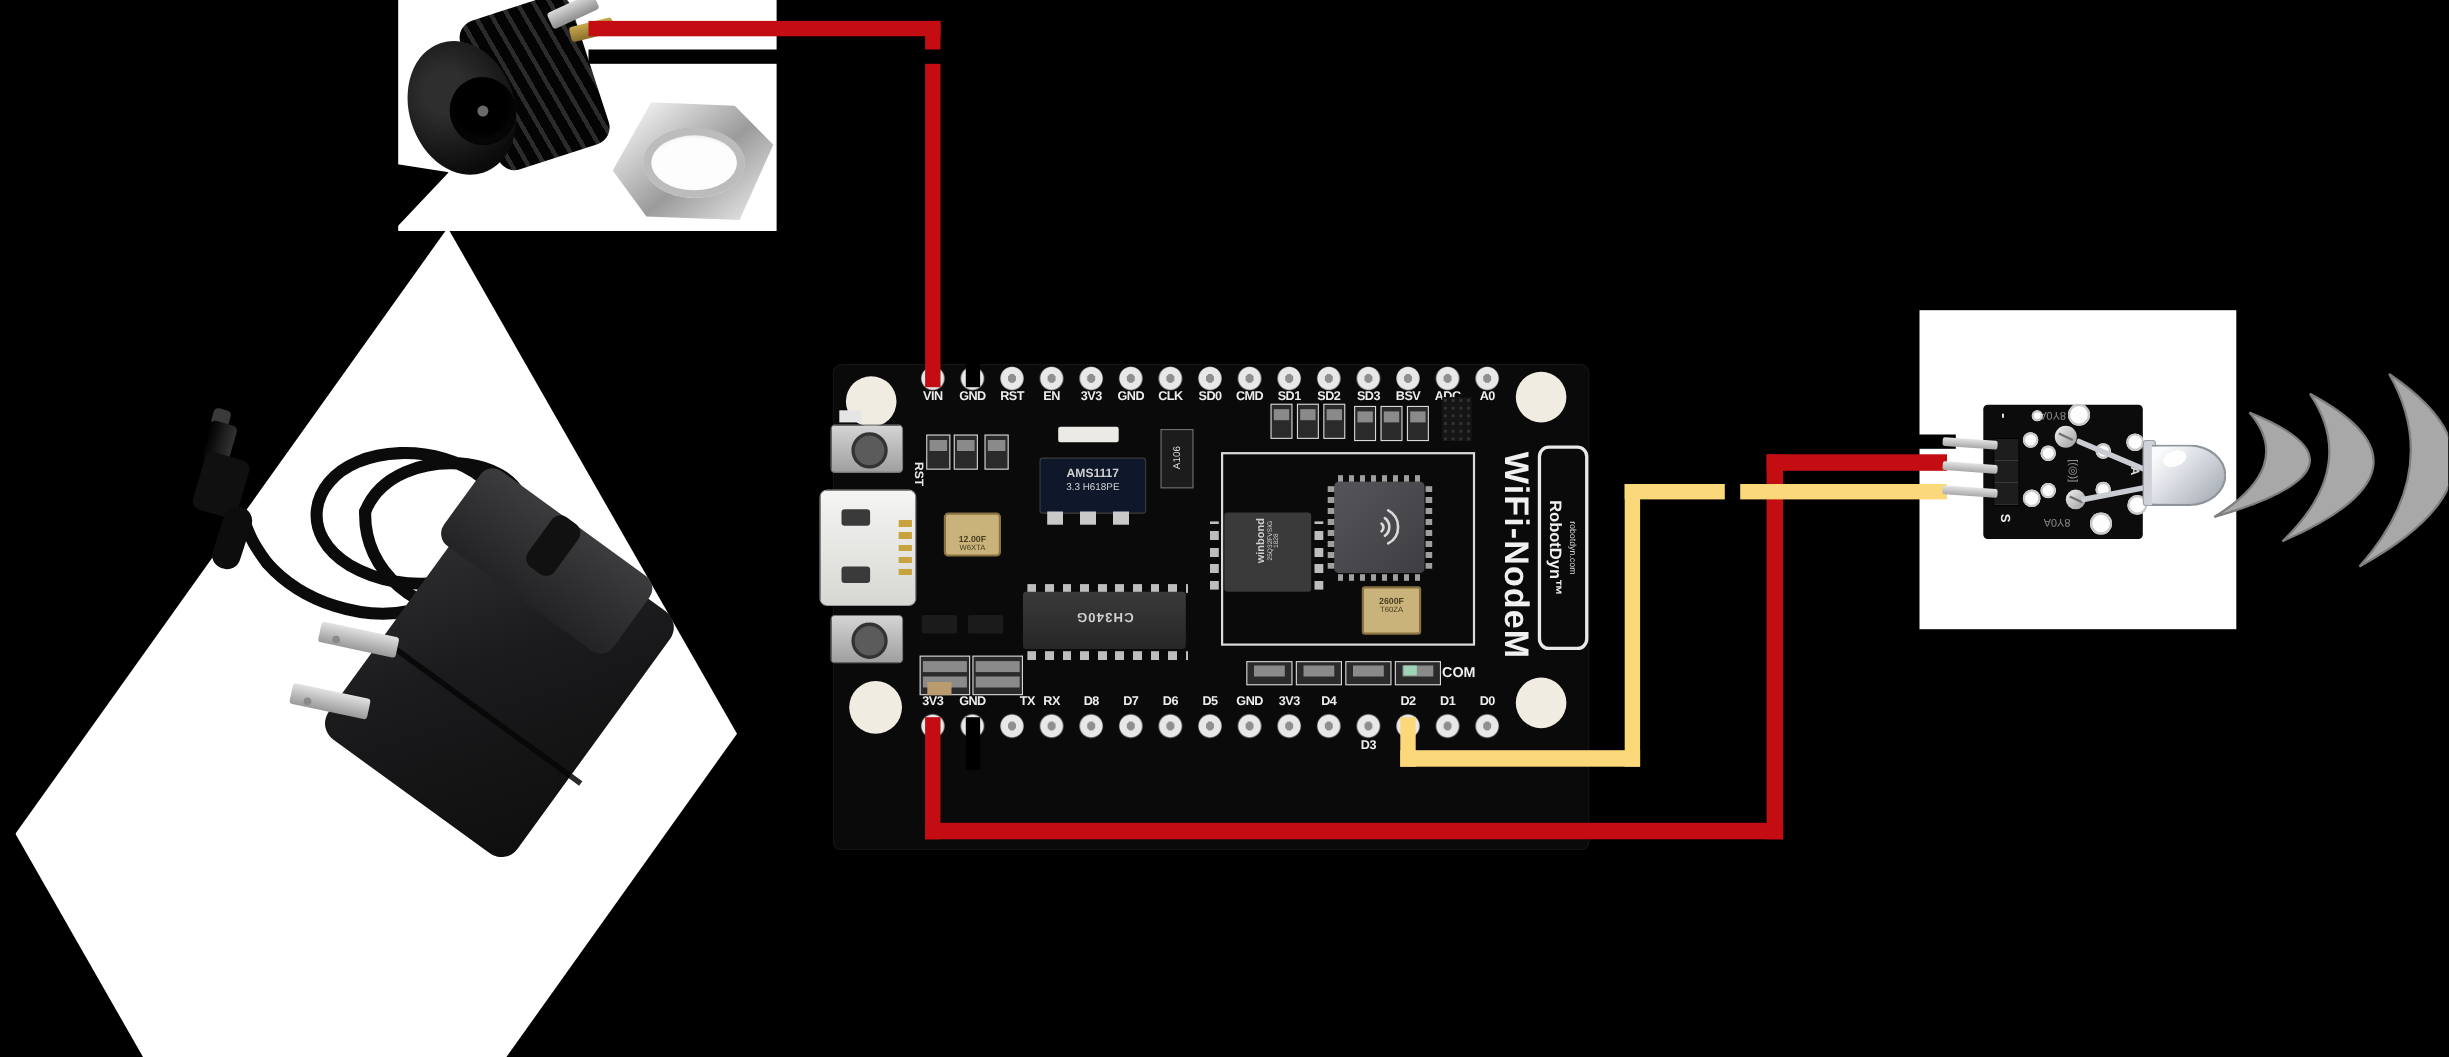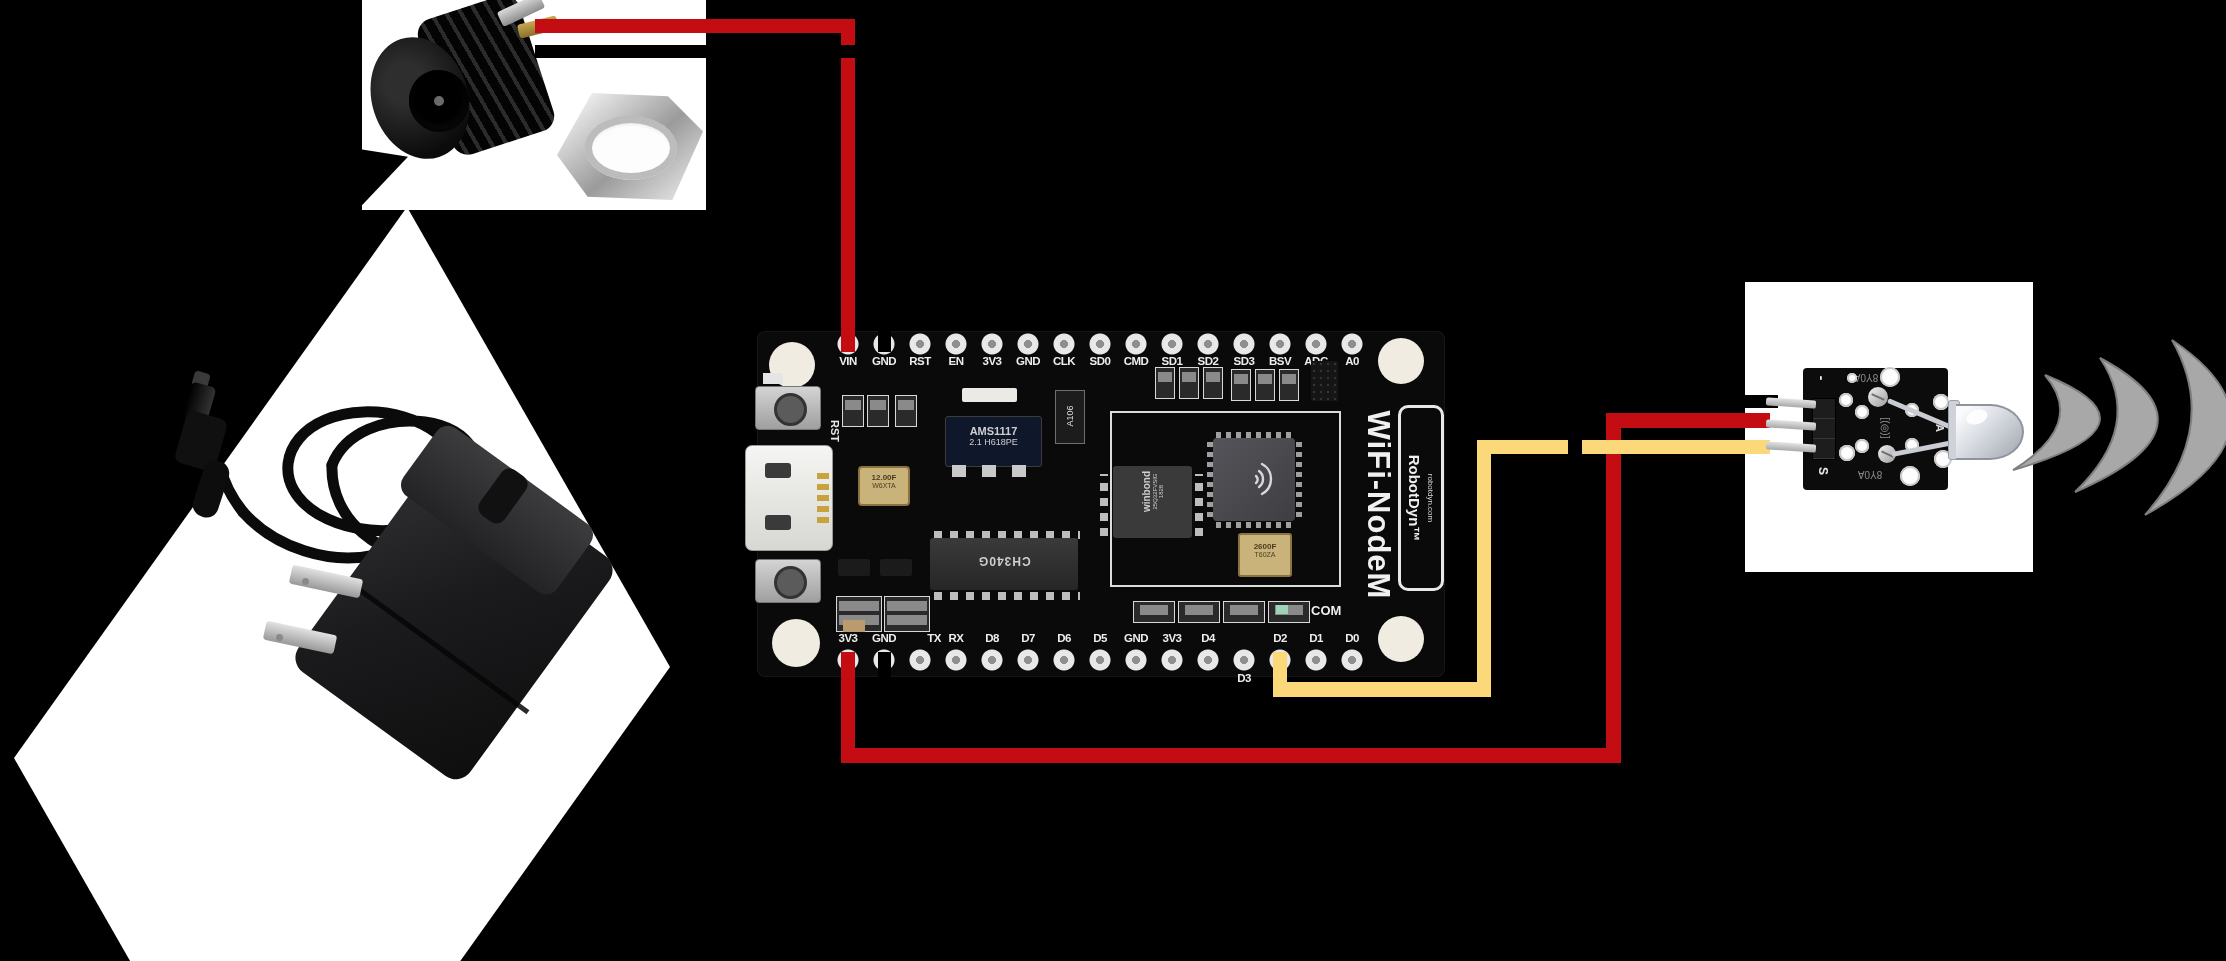--- a/index.html
+++ b/index.html
@@ -6,21 +6,21 @@
   #page{position:relative;width:2226px;height:961px;background:#000;overflow:hidden;
         font-family:"Liberation Sans",sans-serif;}
   .abs{position:absolute;}
   .whitebox{position:absolute;background:#fff;z-index:1;}
   
   .wire{position:absolute;}
   .wr{background:#c40d12;z-index:4;}
   .wk{background:#000;z-index:5;}
   .wy{background:#fbd87a;z-index:6;}
   
-  #board{position:absolute;left:757px;top:331px;width:688px;height:346px;
+  #board{position:absolute;left:757px;top:331px;width:688px;height:442px;
          background:#0a0a0a;border-radius:8px;z-index:3;box-shadow:0 0 0 1px #161616 inset;}
   .hole{position:absolute;border-radius:50%;background:#f0ece2;}
   .pads{position:absolute;width:540px;height:26px;
         background-image:radial-gradient(circle at 18px 13px,#8f8f8f 0 4px,#e8e8e8 4px 10px,rgba(0,0,0,0) 11px);
         background-size:36px 26px;background-repeat:repeat-x;}
   .pinlbl{position:absolute;width:36px;text-align:center;font-size:11.5px;font-weight:bold;
           color:#ededed;letter-spacing:-0.5px;white-space:nowrap;}
   .silk{position:absolute;border:2px solid #dcdcdc;background:transparent;}
   .smd{position:absolute;background:#2a2a2a;border:1px solid #d8d8d8;}
   .smd i{display:block;margin:4px 2px;height:10px;background:#8a8a8a;}
@@ -155,28 +155,28 @@
     <div class="abs" style="left:60px;top:140px;width:12px;height:52px;
                 background-image:repeating-linear-gradient(0deg,#c8a23c 0 6px,rgba(0,0,0,0) 6px 11px);"></div>
     <div class="abs" style="left:-2px;top:228px;width:64px;height:42px;background:linear-gradient(#d4d4d4,#9f9f9f);
                 border:1px solid #777;border-radius:4px;"></div>
     <div class="abs" style="left:17px;top:235px;width:27px;height:27px;background:#5b5b5b;border:3px solid #333;border-radius:50%;"></div>
     <div class="abs" style="left:6px;top:42px;width:20px;height:11px;background:#e5e5e5;"></div>
 
     <div class="abs" style="left:205px;top:57px;width:55px;height:14px;background:#eceae4;border-radius:2px;"></div>
     <div class="chip" style="left:188px;top:85px;width:95px;height:49px;background:#0f172a;border-radius:3px;border:1px solid #3c3c3c;">
       <div style="font-size:11px;font-weight:bold;margin-top:8px;">AMS1117</div>
-      <div style="font-size:9px;">2.1 H618PE</div>
+      <div style="font-size:9px;">3.3 H618PE</div>
     </div>
     <div class="pinstrip-h" style="left:195px;top:134px;width:84px;height:12px;background-image:repeating-linear-gradient(90deg,#c9c9c9 0 14px,rgba(0,0,0,0) 14px 30px);"></div>
     <div class="chip" style="left:298px;top:59px;width:28px;height:52px;background:#1c1c1c;border:1px solid #6f6f6f;">
       <span class="rotm90" style="font-size:9px;color:#ddd;margin-top:20px;">A106</span>
     </div>
     <div class="chip" style="left:101px;top:135px;width:48px;height:36px;background:#c9b37a;border:2px solid #8a7340;border-radius:4px;color:#4a3d20;">
-      <div style="font-size:8px;font-weight:bold;margin-top:5px;">12.00F</div>
+      <div style="font-size:8px;font-weight:bold;margin-top:18px;">12.00F</div>
       <div style="font-size:7px;">W6XTA</div>
     </div>
 
     <div class="smd" style="left:85px;top:64px;width:20px;height:30px;">
         <i></i>
       </div>
     <div class="smd" style="left:110px;top:64px;width:20px;height:30px;">
         <i></i>
       </div>
     <div class="smd" style="left:138px;top:64px;width:20px;height:30px;">

